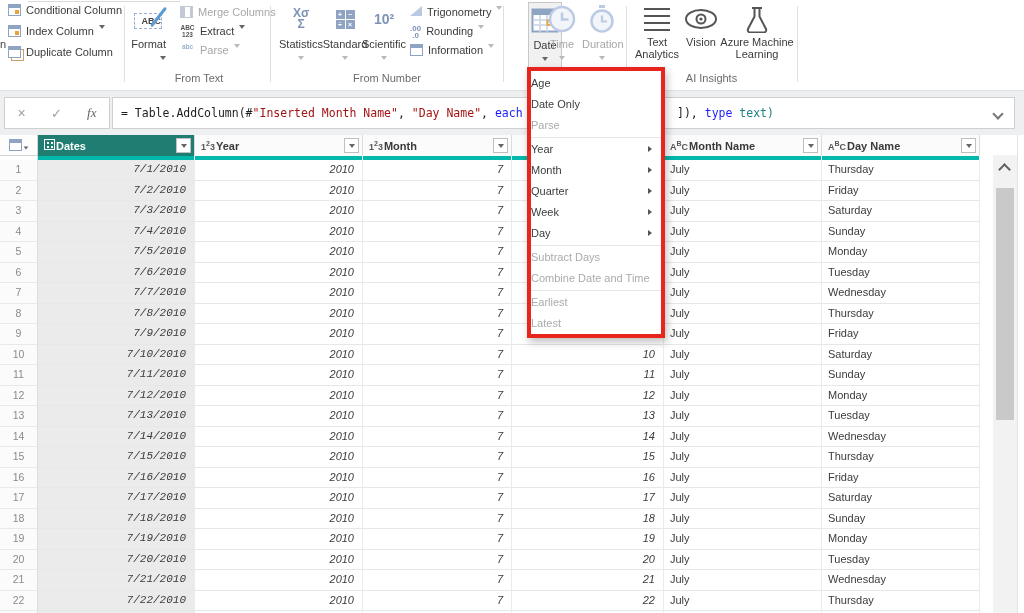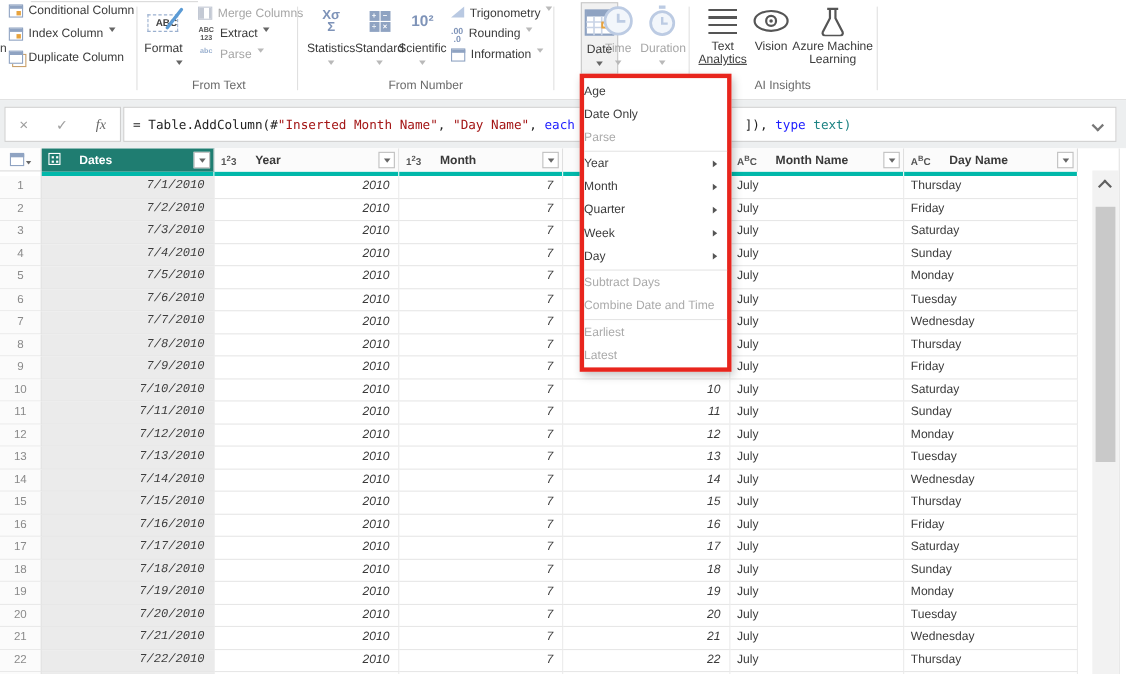--- a/index.html
+++ b/index.html
@@ -53,21 +53,21 @@
   .fbox{ position:absolute; left:112px; top:6px; width:903px; height:32px; background:#fff; border:1px solid #cfcfcf; font-family:"DejaVu Sans Mono",monospace; font-size:11.5px; line-height:30px; white-space:pre;}
   .fleft{ position:absolute; left:8px; top:0;}
   .fright{ position:absolute; left:564px; top:0;}
   .tok.plain{ color:#1e1e1e;} .tok.string{ color:#a31515;} .tok.keyword{ color:#1c1cff;} .tok.typename{ color:#1d8383;}
   .fchev{ position:absolute; right:12px; top:12px; width:8px; height:8px; border-left:2px solid #777; border-bottom:2px solid #777; transform:rotate(-45deg);}
   
   .grid{ position:absolute; left:0; top:135px; width:1024px; height:478px; background:#fff;}
   .ghead{ display:flex; height:21px;}
   .corner{ width:38px; border-right:1px solid #d4d4d4; border-bottom:1px solid #d4d4d4; background:#fdfdfd; display:flex; align-items:center; justify-content:center; gap:1px;}
   .corner .tri-down{ transform:scale(.8); margin-top:6px;}
-  .hcell{ position:relative; display:flex; align-items:center; border-right:1px solid #dcdcdc; background:#fbfbfb; font-weight:bold; color:#3a3a3a; padding-left:6px; gap:17px;}
+  .hcell{ position:relative; display:flex; align-items:center; border-right:1px solid #dcdcdc; background:#fbfbfb; font-weight:bold; color:#3a3a3a; padding-left:6px; gap:1px;}
   .hcell .hlabel{ flex:1; overflow:hidden; white-space:nowrap;}
   .hcell.sel{ background:#1f7d71; color:#fff;}
   .filter-btn{ width:15px; height:15px; margin-right:3px; background:#fff; border:1px solid #bfbfbf; display:flex; align-items:center; justify-content:center; flex:0 0 auto;}
   .type-icon{ font-size:9px; font-weight:bold; color:#555; line-height:9px; flex:0 0 auto;}
   .type-icon sup{ font-size:7px;}
   .date-glyph{ display:inline-block; width:11px; height:11px; border:1px solid #fff; background:
       linear-gradient(#fff,#fff) 2px 2px/2px 2px no-repeat,
       linear-gradient(#fff,#fff) 6px 2px/2px 2px no-repeat,
       linear-gradient(#fff,#fff) 2px 6px/2px 2px no-repeat,
       linear-gradient(#fff,#fff) 6px 6px/2px 2px no-repeat;}
@@ -230,21 +230,21 @@
       <span class="tri-down pale"></span>
     </div>
 
     <div class="rsep" style="left:626px;"></div>
 
     <div class="bigbtn" style="left:632px; width:50px; top:4px;">
       <div class="icon-slot" style="height:30px;">
           <span class="lines-icon"></span>
         </div>
       <div class="blabel">Text</div>
-      <div class="blabel" style="margin-top:0;text-decoration:underline;">Analytics</div>
+      <div class="blabel" style="margin-top:0;">Analytics</div>
     </div>
     <div class="bigbtn" style="left:684px; width:34px; top:4px;">
       <div class="icon-slot" style="height:30px;">
         <svg width="34" height="22">
           <ellipse cx="17" cy="11" rx="15" ry="9" fill="none" stroke="#555" stroke-width="2"></ellipse>
           <circle cx="17" cy="11" r="4.5" fill="none" stroke="#555" stroke-width="2"></circle>
           <circle cx="17" cy="11" r="1.6" fill="#555"></circle>
         </svg>
       </div>
       <div class="blabel">Vision</div>

